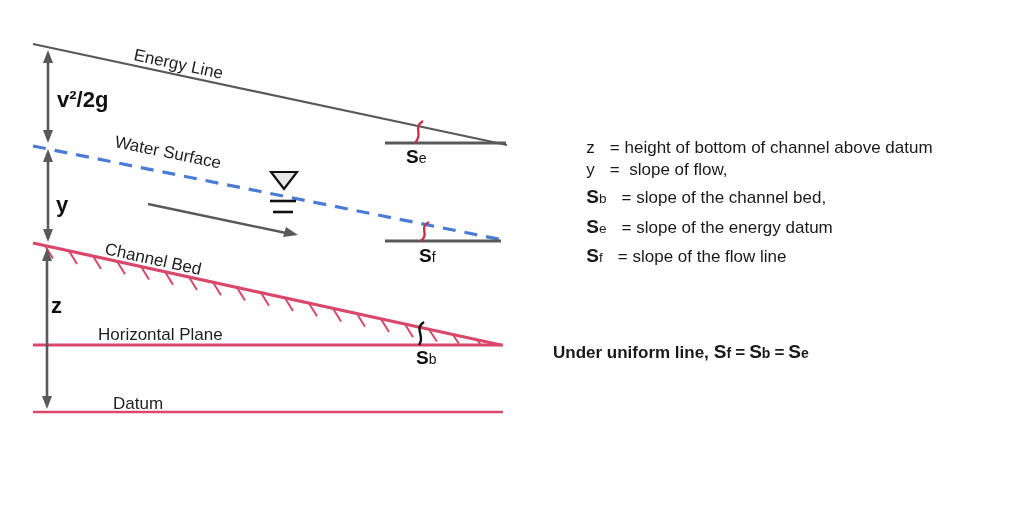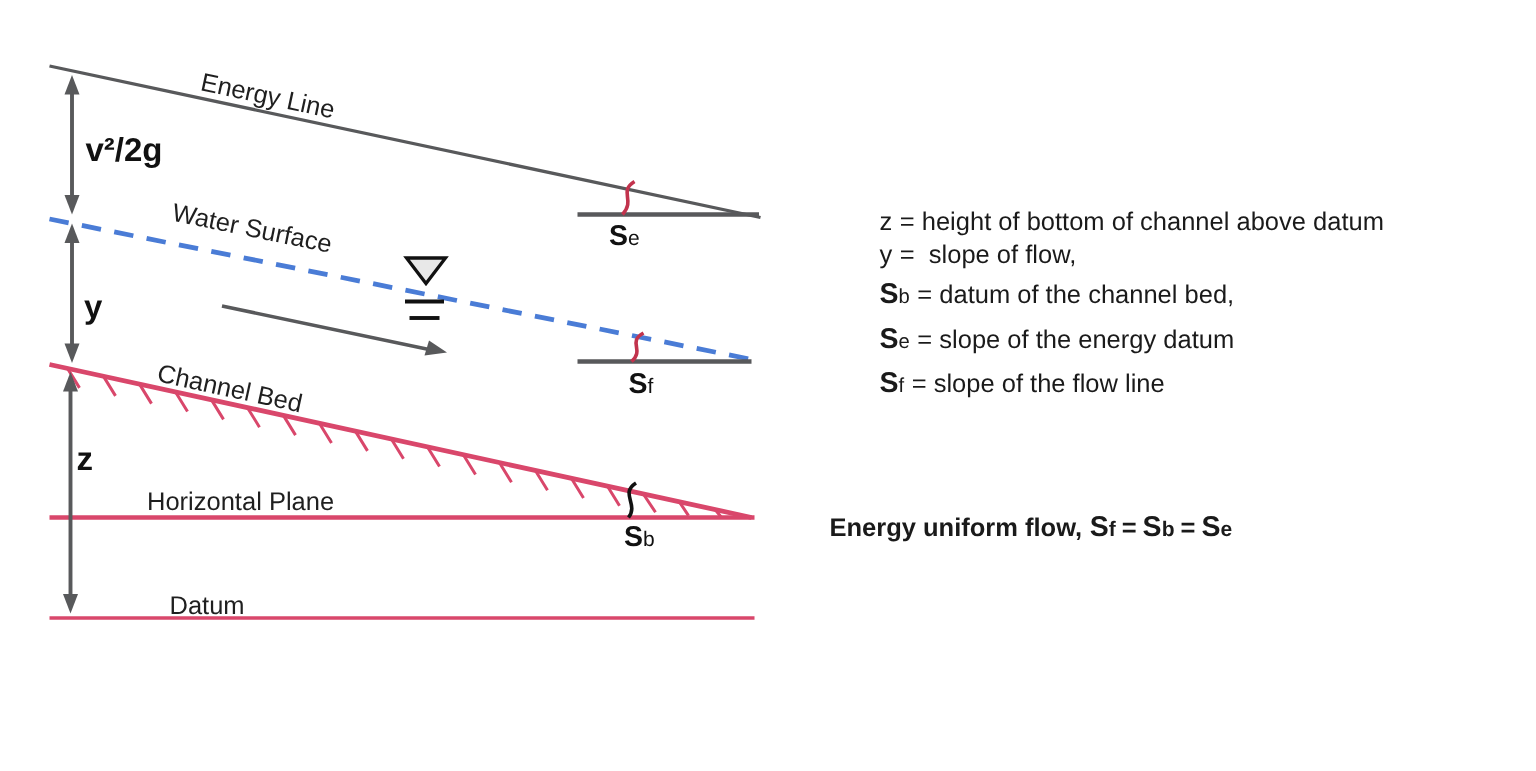--- a/index.html
+++ b/index.html
@@ -14,21 +14,21 @@
   .slope-s{font-size:19px;font-weight:bold;fill:#111;}
   .slope-sub{font-size:14px;fill:#111;}
 
   .defs-block{position:absolute;left:558px;top:0;width:440px;}
   .def-row{
     position:absolute;left:0;white-space:pre-wrap;font-size:17px;line-height:20px;
   }
   .d-sym{display:inline;}
   .d-sym-bold{font-weight:bold;font-size:19px;}
   .d-sub{font-size:13.5px;}
-  .d-rest{margin-left:5px;text-align:right;}
+  .d-rest{margin-left:15px;text-align:right;}
   .uniform-note{
     position:absolute;left:553px;top:341px;font-size:17px;font-weight:bold;white-space:nowrap;
   }
   .us{font-size:19px;font-weight:bold;}
   .usub{font-size:14px;font-weight:bold;}
   .ueq{margin:0 4px;}
   .uprefix{margin-right:5px;}
 </style>
 </head>
 <body>
@@ -109,29 +109,29 @@
 
     <div class="def-row" style="top:118px">
       <span class="d-sym">z</span><span class="d-rest">= height of bottom of channel above datum</span>
     </div>
 
     <div class="def-row" style="top:140px">
       <span class="d-sym">y</span><span class="d-rest">=  slope of flow,</span>
     </div>
 
     <div class="def-row" style="top:167px">
-      <span class="d-sym d-sym-bold">S</span><span class="d-sub">b</span><span class="d-rest">= datum of the channel bed,</span>
+      <span class="d-sym d-sym-bold">S</span><span class="d-sub">b</span><span class="d-rest">= slope of the channel bed,</span>
     </div>
 
     <div class="def-row" style="top:197px">
       <span class="d-sym d-sym-bold">S</span><span class="d-sub">e</span><span class="d-rest">= slope of the energy datum</span>
     </div>
 
     <div class="def-row" style="top:226px">
       <span class="d-sym d-sym-bold">S</span><span class="d-sub">f</span><span class="d-rest">= slope of the flow line</span>
     </div>
   </div>
 
   <div class="uniform-note">
-    <span class="uprefix">Energy uniform flow,</span><span class="us">S</span><span class="usub">f</span><span class="ueq">=</span><span class="us">S</span><span class="usub">b</span><span class="ueq">=</span><span class="us">S</span><span class="usub">e</span>
+    <span class="uprefix">Under uniform line,</span><span class="us">S</span><span class="usub">f</span><span class="ueq">=</span><span class="us">S</span><span class="usub">b</span><span class="ueq">=</span><span class="us">S</span><span class="usub">e</span>
   </div>
 
 </div>
 
 </body></html>

